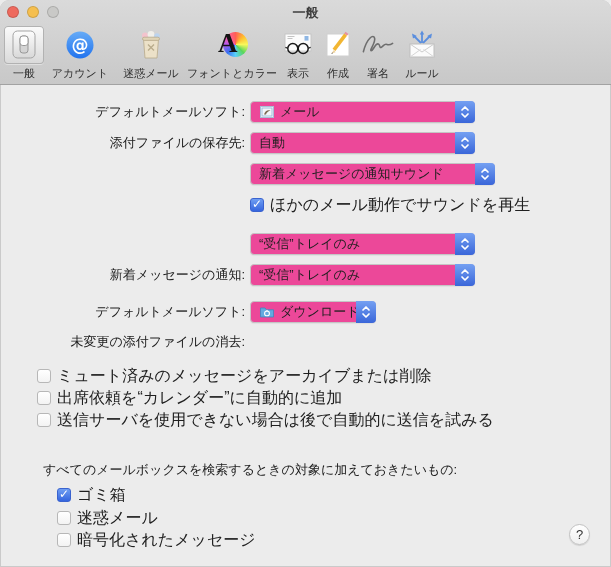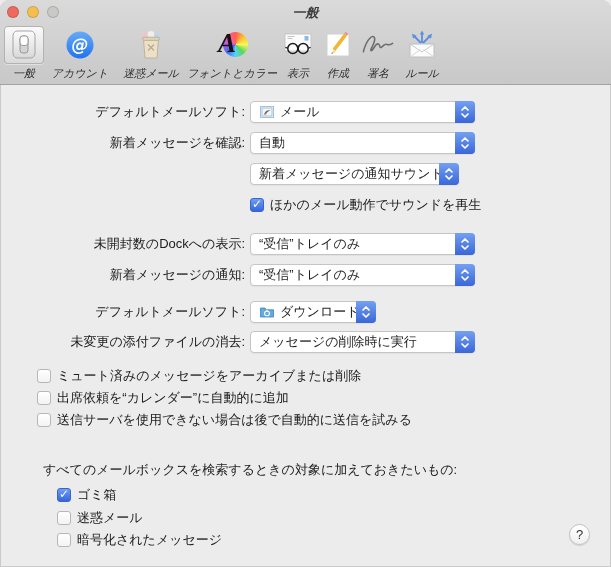--- a/index.html
+++ b/index.html
@@ -15,21 +15,20 @@
     background:#ececec;
     border-radius:9px 9px 0 0;
     box-shadow: inset 0 0 0 1px rgba(0,0,0,0.14);
   }
   
   .header {
     position:absolute; top:0; left:0; right:0; height:85px;
     background:linear-gradient(#dadada,#c8c8c8);
     border-bottom:1px solid #a2a2a2;
     border-radius:9px 9px 0 0;
-    font-style:italic;
   }
   .titlebar { position:absolute; top:0; left:0; right:0; height:22px; }
   .title {
     position:absolute; width:100%; text-align:center; top:4px;
     font-size:13px; font-weight:bold; color:#3e3e3e;
   }
   .lights { position:absolute; left:7px; top:6px; display:flex; gap:8px; }
   .light { width:12px; height:12px; border-radius:50%; border:1px solid rgba(0,0,0,0.15); }
   .light.red    { background:#ee6a5e; }
   .light.yellow { background:#f5bf4f; }
@@ -59,38 +58,38 @@
   }
 
   
   .form-row { position:absolute; left:0; height:22px; width:100%; }
   .row-label {
     position:absolute; left:0; top:50%; transform:translateY(-50%);
     width:245px; text-align:right; font-size:13px; color:#202020; white-space:nowrap;
   }
   .popup {
     position:absolute; left:250px; top:0; height:22px;
-    background:#ffffff; border:1px solid #c5c5c5; border-radius:4px;
+    background:#ec4899; border:1px solid #c5c5c5; border-radius:4px;
     display:flex; align-items:center; padding:0 8px 0 8px;
     font-size:13px; cursor:default;
     box-shadow:0 1px 1px rgba(0,0,0,0.05);
   }
   .pvalue { white-space:nowrap; overflow:hidden; }
   .pvicon { display:flex; margin-right:5px; flex:none; }
   .cap {
     position:absolute; right:-1px; top:-1px; bottom:-1px; width:20px;
     background:linear-gradient(#74a0f2,#3a66d9);
     border-radius:0 4px 4px 0;
     display:flex; align-items:center; justify-content:center;
   }
 
   
   .cb-row {
     position:absolute; display:flex; align-items:center; gap:6px;
-    height:16px; font-size:13px; color:#202020; white-space:nowrap;
+    height:16px; font-size:16px; color:#202020; white-space:nowrap;
   }
   .cb {
     width:14px; height:14px; border-radius:3px; flex:none; position:relative;
     background:linear-gradient(#ffffff,#f3f3f3); border:1px solid #b7b7b7;
   }
   .cb.checked {
     background:linear-gradient(#6f9ef2,#3565de); border-color:#3a63cf;
   }
   .cb.checked::after {
     content:"✓"; position:absolute; left:1px; top:-2px;
@@ -257,49 +256,48 @@
       <span class="pvalue">メール</span>
       <span class="cap">
         <svg viewBox="0 0 10 14" width="10" height="14">
             <path d="M2 5 L5 2 L8 5 M2 9 L5 12 L8 9" stroke="#fff" stroke-width="1.7" fill="none" stroke-linecap="round" stroke-linejoin="round"></path>
           </svg>
       </span>
     </div>
   </div>
 
   <div class="form-row" style="top:132px">
-    <span class="row-label">新着メッセージを確認:</span>
+    <span class="row-label">添付ファイルの保存先:</span>
     <div class="popup" style="width:225px">
       <span class="pvalue">自動</span>
       <span class="cap">
         <svg viewBox="0 0 10 14" width="10" height="14">
             <path d="M2 5 L5 2 L8 5 M2 9 L5 12 L8 9" stroke="#fff" stroke-width="1.7" fill="none" stroke-linecap="round" stroke-linejoin="round"></path>
           </svg>
       </span>
     </div>
   </div>
 
   <div class="form-row" style="top:163px">
-    <div class="popup" style="width:209px">
+    <div class="popup" style="width:245px">
       <span class="pvalue">新着メッセージの通知サウンド</span>
       <span class="cap">
         <svg viewBox="0 0 10 14" width="10" height="14">
             <path d="M2 5 L5 2 L8 5 M2 9 L5 12 L8 9" stroke="#fff" stroke-width="1.7" fill="none" stroke-linecap="round" stroke-linejoin="round"></path>
           </svg>
       </span>
     </div>
   </div>
 
   <div class="cb-row" style="top:197px;left:250px">
     <span class="cb checked"></span>
     <span>ほかのメール動作でサウンドを再生</span>
   </div>
 
   <div class="form-row" style="top:233px">
-    <span class="row-label">未開封数のDockへの表示:</span>
     <div class="popup" style="width:225px">
       <span class="pvalue">“受信”トレイのみ</span>
       <span class="cap">
         <svg viewBox="0 0 10 14" width="10" height="14">
             <path d="M2 5 L5 2 L8 5 M2 9 L5 12 L8 9" stroke="#fff" stroke-width="1.7" fill="none" stroke-linecap="round" stroke-linejoin="round"></path>
           </svg>
       </span>
     </div>
   </div>
 
@@ -329,28 +327,20 @@
       <span class="cap">
         <svg viewBox="0 0 10 14" width="10" height="14">
             <path d="M2 5 L5 2 L8 5 M2 9 L5 12 L8 9" stroke="#fff" stroke-width="1.7" fill="none" stroke-linecap="round" stroke-linejoin="round"></path>
           </svg>
       </span>
     </div>
   </div>
 
   <div class="form-row" style="top:331px">
     <span class="row-label">未変更の添付ファイルの消去:</span>
-    <div class="popup" style="width:225px">
-      <span class="pvalue">メッセージの削除時に実行</span>
-      <span class="cap">
-        <svg viewBox="0 0 10 14" width="10" height="14">
-            <path d="M2 5 L5 2 L8 5 M2 9 L5 12 L8 9" stroke="#fff" stroke-width="1.7" fill="none" stroke-linecap="round" stroke-linejoin="round"></path>
-          </svg>
-      </span>
-    </div>
   </div>
 
   <div class="cb-row" style="top:368px;left:37px">
     <span class="cb"></span>
     <span>ミュート済みのメッセージをアーカイブまたは削除</span>
   </div>
   <div class="cb-row" style="top:390px;left:37px">
     <span class="cb"></span>
     <span>出席依頼を“カレンダー”に自動的に追加</span>
   </div>

